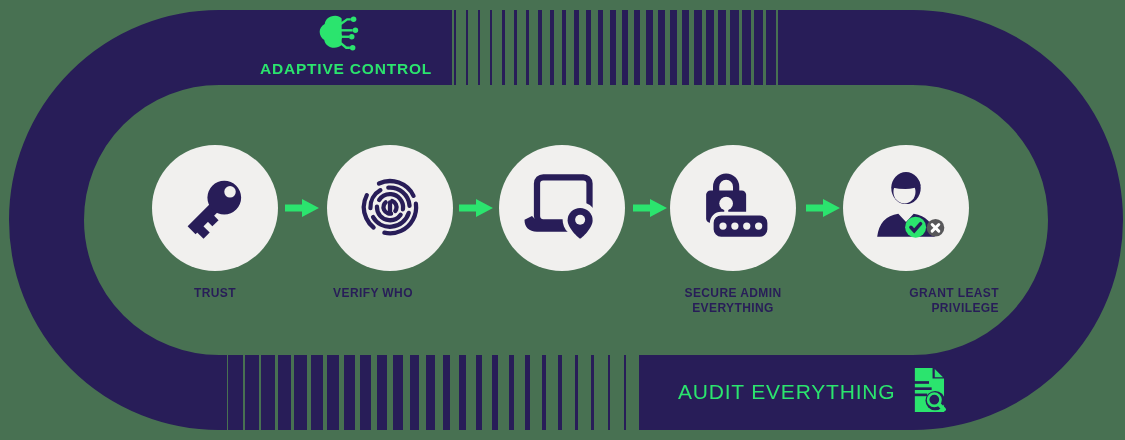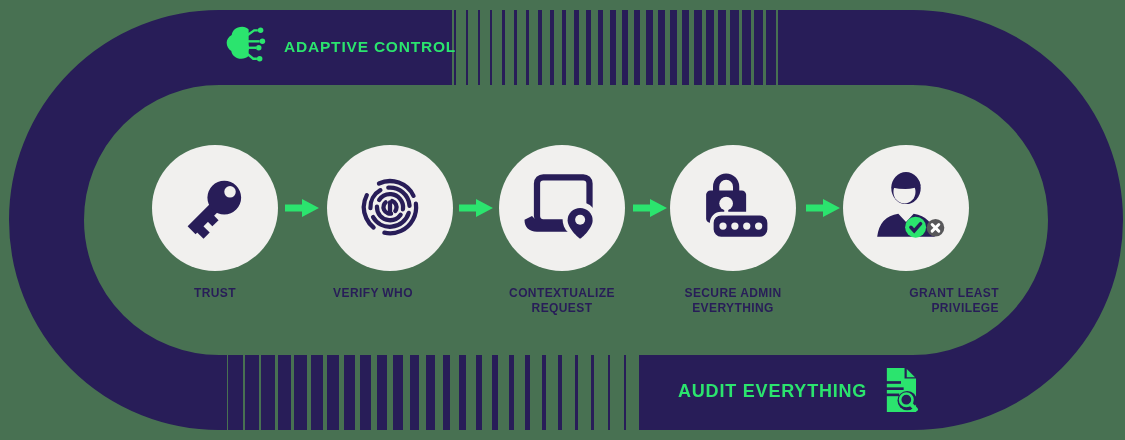--- a/index.html
+++ b/index.html
@@ -21,24 +21,24 @@
   .erase{position:absolute;background:var(--bg);}
   .erase.top{left:452px;top:8px;width:336px;height:79px;}
   .erase.bottom{left:227px;top:353px;width:412px;height:79px;}
   .stripes{position:absolute;height:75px;}
   .stripes.top{left:454px;top:10px;width:334px;}
   .stripes.bottom{left:228px;top:355px;width:410px;}
   .stripe{position:absolute;top:0;bottom:0;background:var(--band);}
 
   
   .banner-top{position:absolute;left:210px;top:12px;width:242px;height:70px;
-      background:var(--band);display:flex;align-items:center;padding-left:13px;box-sizing:border-box;}
+      background:var(--band);display:flex;align-items:center;padding-left:13px;box-sizing:border-box;flex-direction:column;}
   .banner-top .txt{color:var(--accent);font-size:15.5px;font-weight:800;letter-spacing:.8px;margin-left:17px;white-space:nowrap;}
   .banner-bottom{position:absolute;left:678px;top:355px;height:73px;display:flex;align-items:center;}
-  .banner-bottom .txt{color:var(--accent);font-size:18px;font-weight:700;letter-spacing:.8px;white-space:nowrap;margin-right:14px;}
+  .banner-bottom .txt{color:var(--accent);font-size:21px;font-weight:400;letter-spacing:.8px;white-space:nowrap;margin-right:14px;}
 
   
   .step-circle{position:absolute;top:145px;width:126px;height:126px;border-radius:50%;
       background:var(--circle);display:flex;align-items:center;justify-content:center;}
   .c1{left:152px;} .c2{left:327px;} .c3{left:499px;} .c4{left:670px;} .c5{left:843px;}
 
   .step-label{position:absolute;top:286px;width:150px;text-align:center;
       color:var(--band);font-size:12px;line-height:15px;font-weight:800;letter-spacing:.4px;}
   .l1{left:140px;} .l2{left:298px;} .l3{left:487px;} .l4{left:658px;} .l5{left:849px;text-align:right;}
 
@@ -241,17 +241,16 @@
       </svg>
   </div>
   <div class="arrow a4">
     <svg width="34" height="18" viewBox="0 0 34 18">
         <path fill="#2be46e" d="M0 5.5h17V0l17 9-17 9v-5.5H0z"></path>
       </svg>
   </div>
 
   <div class="step-label l1">TRUST</div>
   <div class="step-label l2">VERIFY WHO</div>
-  <div class="step-label l3">CONTEXTUALIZE REQUEST</div>
   <div class="step-label l4">SECURE ADMIN EVERYTHING</div>
   <div class="step-label l5">GRANT LEAST PRIVILEGE</div>
 
 </div>
 
 </body></html>

